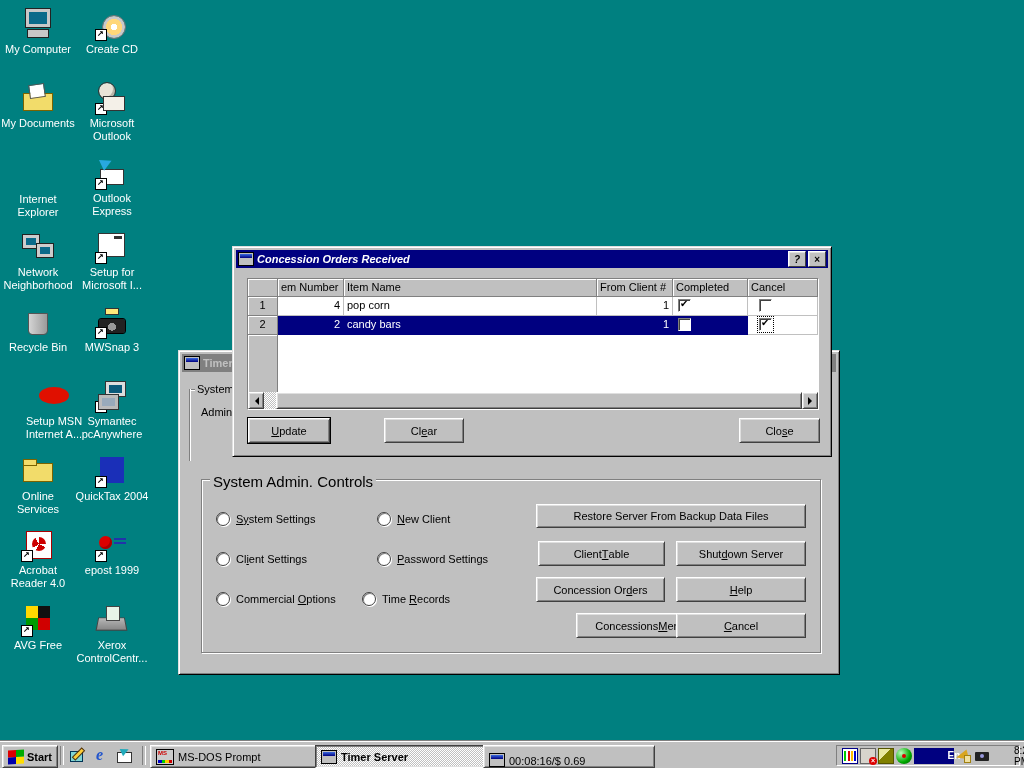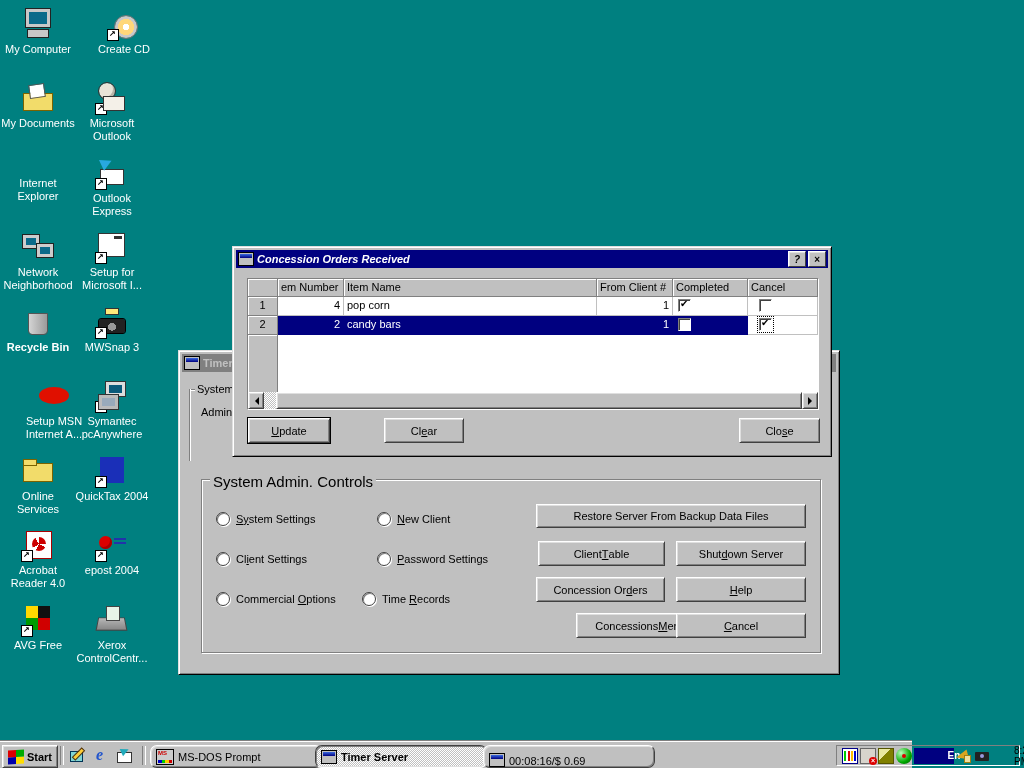--- a/index.html
+++ b/index.html
@@ -107,34 +107,34 @@
   
   .hscroll{position:absolute;left:0;top:113px;width:570px;height:17px;}
   .sbtn{position:absolute;top:0;width:16px;height:17px;background:#c0c0c0;border:1px solid;border-color:#fff #404040 #404040 #fff;
     box-shadow:inset 1px 1px 0 #dfdfdf,inset -1px -1px 0 #808080;display:flex;align-items:center;justify-content:center;box-sizing:border-box;}
   .sbtn.left{left:0;} .sbtn.right{right:0;}
   .tri-l{width:0;height:0;border:4px solid transparent;border-right:4px solid #000;margin-right:3px;}
   .tri-r{width:0;height:0;border:4px solid transparent;border-left:4px solid #000;margin-left:3px;}
   .sthumb{position:absolute;left:28px;top:0;width:526px;height:17px;background:#c0c0c0;border:1px solid;border-color:#fff #404040 #404040 #fff;
     box-shadow:inset 1px 1px 0 #dfdfdf,inset -1px -1px 0 #808080;box-sizing:border-box;}
   
-  .taskbar{position:absolute;left:0;top:741px;width:912px;height:27px;background:#c0c0c0;border-top:1px solid #fff;box-shadow:0 -1px 0 #808080;z-index:30;}
+  .taskbar{position:absolute;left:0;top:741px;width:1024px;height:27px;background:#c0c0c0;border-top:1px solid #fff;box-shadow:0 -1px 0 #808080;z-index:30;}
   .start{position:absolute;left:2px;top:3px;width:54px;height:21px;gap:3px;font-weight:bold;}
   .flag{width:16px;height:14px;background-image:linear-gradient(90deg,#d00 50%,#0a0 0),linear-gradient(90deg,#00a 50%,#fd0 0);
     background-size:100% 50%;background-position:0 0,0 100%;background-repeat:no-repeat;transform:skewY(-4deg);}
   .tb-div{position:absolute;top:4px;width:2px;height:19px;border-left:1px solid #808080;border-right:1px solid #fff;}
   .ql{position:absolute;top:4px;width:22px;height:19px;display:flex;align-items:center;justify-content:center;}
   .qlart{position:relative;width:16px;height:14px;}
   .qlart::before,.qlart::after{content:"";position:absolute;}
   .ql-show-desktop::before{left:1px;top:2px;width:11px;height:9px;background:#7fd4d4;border:1px solid #035;}
   .ql-show-desktop::after{left:8px;top:-1px;width:3px;height:12px;background:#fc3;outline:1px solid #530;transform:rotate(45deg);}
   .ql-internet-explorer::before{content:"e";left:3px;top:-3px;font-family:"Liberation Serif",serif;font-style:italic;font-weight:bold;font-size:16px;color:#25c;}
   .ql-outlook-express::before{left:1px;top:4px;width:13px;height:9px;background:#fff;outline:1px solid #333;}
   .ql-outlook-express::after{left:4px;top:-2px;border-top:4px solid transparent;border-bottom:4px solid transparent;border-left:8px solid #2ab;transform:rotate(-25deg);}
-  .task{position:absolute;top:3px;height:21px;justify-content:flex-start;gap:4px;padding:0 5px;overflow:hidden;white-space:nowrap;border-radius:7px;}
+  .task{position:absolute;top:3px;height:21px;justify-content:flex-start;gap:4px;padding:0 5px;overflow:hidden;white-space:nowrap;}
   .task[data-active="true"]{border-color:#404040 #fff #fff #404040;box-shadow:inset 1px 1px 0 #808080,inset -1px -1px 0 #dfdfdf;
     font-weight:bold;background-color:#fff;background-image:conic-gradient(#c0c0c0 25%,transparent 0 50%,#c0c0c0 0 75%,transparent 0);background-size:2px 2px;}
   .t-msdos{width:16px;height:14px;background:#ccc;border:1px solid #000;position:relative;flex:0 0 auto;}
   .t-msdos::before{content:"MS";position:absolute;left:1px;top:0;font-weight:bold;font-size:6px;color:#c00;}
   .t-msdos::after{content:"";position:absolute;left:1px;right:1px;bottom:1px;height:3px;background:linear-gradient(90deg,#00c 25%,#0c0 25% 50%,#fc0 50% 75%,#c00 75%);}
   .tray{position:absolute;left:836px;top:3px;width:184px;height:21px;border:1px solid;border-color:#808080 #fff #fff #808080;
     box-sizing:border-box;display:flex;align-items:center;padding:0 5px;gap:2px;}
   .tray-ico{position:relative;width:16px;height:16px;flex:0 0 auto;box-sizing:border-box;}
   .tray-ico::before,.tray-ico::after{content:"";position:absolute;}
   .tr-resource-meter{background:#fff;border:1px solid #008;}
@@ -155,57 +155,57 @@
 </head>
 <body>
 
 <div class="desktop">
 
   <div>
       <div class="dicon" style="left: 0px; top: 8px;">
         <div class="art ic-my-computer"></div>
         <div class="dlabel">My Computer</div>
       </div>
-      <div class="dicon" style="left: 86px; top: 8px;">
+      <div class="dicon" style="left: 74px; top: 8px;">
         <div class="art ic-create-cd">
           <i class="shortcut"></i>
         </div>
         <div class="dlabel">Create CD</div>
       </div>
       <div class="dicon" style="left: 0px; top: 82px;">
         <div class="art ic-my-documents"></div>
         <div class="dlabel">My Documents</div>
       </div>
       <div class="dicon" style="left: 74px; top: 82px;">
         <div class="art ic-microsoft-outlook">
           <i class="shortcut"></i>
         </div>
         <div class="dlabel">Microsoft Outlook</div>
       </div>
-      <div class="dicon" style="left: 0px; top: 142px;">
+      <div class="dicon" style="left: 0px; top: 158px;">
         <div class="art ic-internet-explorer"></div>
         <div class="dlabel">Internet Explorer</div>
       </div>
       <div class="dicon" style="left: 74px; top: 157px;">
         <div class="art ic-outlook-express">
           <i class="shortcut"></i>
         </div>
         <div class="dlabel">Outlook Express</div>
       </div>
       <div class="dicon" style="left: 0px; top: 231px;">
         <div class="art ic-network-neighborhood"></div>
         <div class="dlabel">Network Neighborhood</div>
       </div>
       <div class="dicon" style="left: 74px; top: 231px;">
         <div class="art ic-setup-window">
           <i class="shortcut"></i>
         </div>
         <div class="dlabel">Setup for Microsoft I...</div>
       </div>
-      <div class="dicon" style="left: 0px; top: 306px; font-weight: bold;">
+      <div class="dicon" style="left: 0px; top: 306px;">
         <div class="art ic-recycle-bin"></div>
         <div class="dlabel">Recycle Bin</div>
       </div>
       <div class="dicon" style="left: 74px; top: 306px;">
         <div class="art ic-camera">
           <i class="shortcut"></i>
         </div>
         <div class="dlabel">MWSnap 3</div>
       </div>
       <div class="dicon" style="left: 16px; top: 380px;">
@@ -231,21 +231,21 @@
       <div class="dicon" style="left: 0px; top: 529px;">
         <div class="art ic-acrobat">
           <i class="shortcut"></i>
         </div>
         <div class="dlabel">Acrobat Reader 4.0</div>
       </div>
       <div class="dicon" style="left: 74px; top: 529px;">
         <div class="art ic-epost">
           <i class="shortcut"></i>
         </div>
-        <div class="dlabel">epost 2004</div>
+        <div class="dlabel">epost 1999</div>
       </div>
       <div class="dicon" style="left: 0px; top: 604px;">
         <div class="art ic-avg">
           <i class="shortcut"></i>
         </div>
         <div class="dlabel">AVG Free</div>
       </div>
       <div class="dicon" style="left: 74px; top: 604px;">
         <div class="art ic-xerox"></div>
         <div class="dlabel">Xerox ControlCentr...</div>

